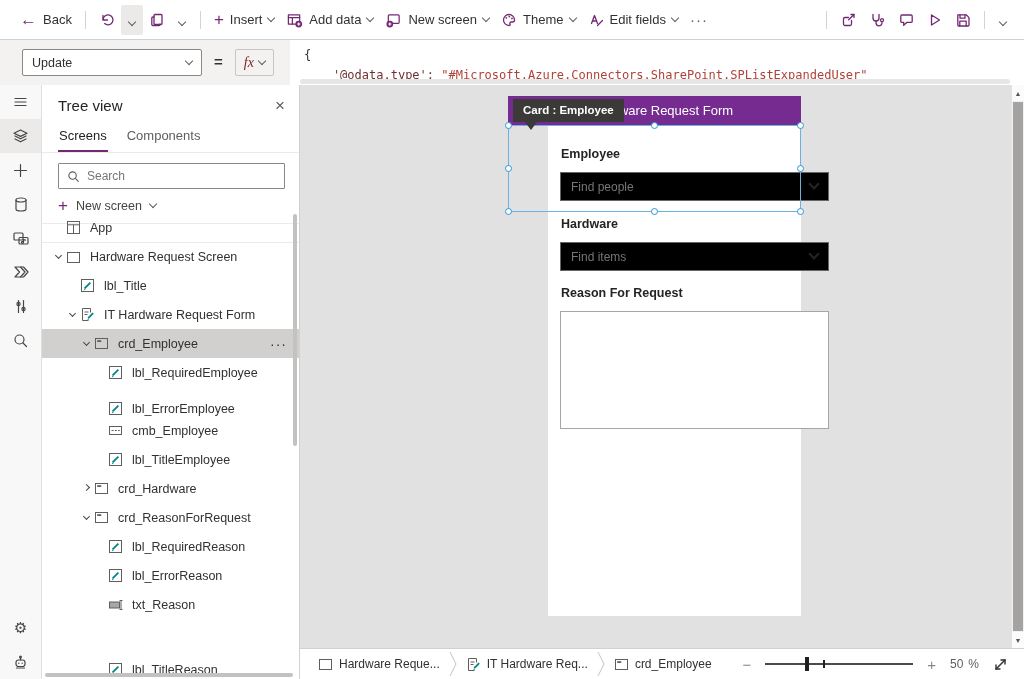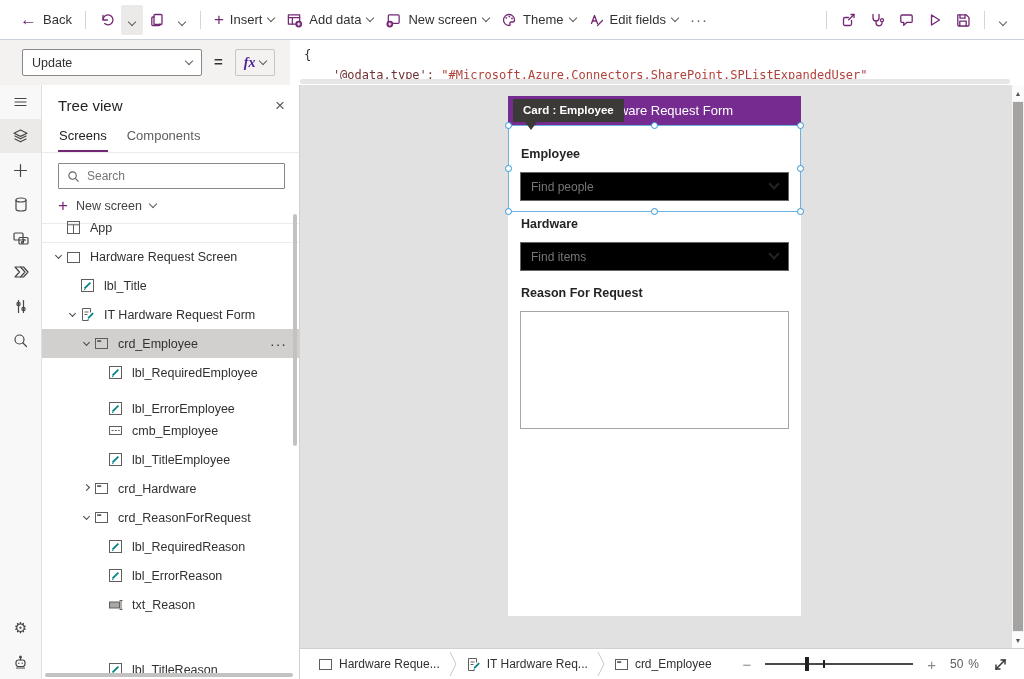--- a/index.html
+++ b/index.html
@@ -20,21 +20,21 @@
   .moreglyph { font-size:15px; color:#605e5c; letter-spacing:1px; }
   .tb-right { margin-left:auto; display:flex; align-items:center; }
   .icon-purple { stroke:#742774; fill:none; stroke-width:1.3; stroke-linecap:round; stroke-linejoin:round; }
 
   
   .formulabar { height:45px; background:#f3f2f1; display:flex; align-items:flex-start; padding:9px 0 0 22px; flex:none; position:relative; }
   .prop-select { width:180px; height:27px; background:#fff; border:1px solid #8a8886; border-radius:2px; display:flex; align-items:center; padding:0 9px; font-size:12.5px; color:#323130; cursor:pointer; }
   .prop-select .chv { margin-left:auto; }
   .equals { font-size:15px; color:#323130; margin:4px 12px 0 12px; font-weight:bold; }
   .fx-btn { height:27px; background:#f3f2f1; border:1px solid #c8c6c4; border-radius:2px; display:flex; align-items:center; gap:5px; padding:0 8px; cursor:pointer; }
-  .fx-label { font-style:italic; font-family:"Liberation Serif", serif; font-size:14px; font-weight:bold; color:#4c1d95; }
+  .fx-label { font-style:italic; font-family:"Liberation Serif", serif; font-size:14px; font-weight:normal; color:#7f1d1d; }
   .formula-area { position:absolute; left:290px; top:0; right:0; bottom:0; background:#fff; overflow:hidden; font-family:"DejaVu Sans Mono", monospace; font-size:12px; line-height:20px; padding:5px 0 0 14px; white-space:pre; cursor:text; }
   .fkey { color:#6e3232; }
   .fval { color:#b0413a; }
   .formula-hscroll { position:absolute; left:300px; right:14px; bottom:1px; height:5px; background:#e6e6e6; border-radius:3px; }
 
   
   .main { flex:1; display:flex; min-height:0; }
 
   
   .rail { width:42px; background:#f8f8f8; border-right:1px solid #e1dfdd; display:flex; flex-direction:column; align-items:stretch; flex:none; }
@@ -78,21 +78,21 @@
   
   .cv-scroll { position:absolute; right:0; top:0; bottom:0; width:12px; background:#f1f1f1; }
   .cv-arrow { height:16px; display:flex; align-items:center; justify-content:center; font-size:7px; color:#555; cursor:pointer; background:#fbfbfb; }
   .cv-thumb { position:absolute; left:1px; right:1px; top:17px; bottom:17px; background:#a5a3a1; }
   .cv-arrow.down { position:absolute; bottom:0; left:0; right:0; }
 
   
   .pa-form { position:absolute; left:208px; top:11px; width:293px; }
   .form-header { height:29px; position:relative; overflow:hidden; }
   .form-title { position:absolute; inset:0; display:flex; align-items:center; justify-content:center; color:#fff; font-size:13px; }
-  .form-body { background:#fff; height:491px; position:relative; }
+  .form-body { background:#fff; height:491px; position:relative;margin-left:40px; }
   .fld-label { position:absolute; left:13px; font-size:12.5px; font-weight:bold; color:#252423; }
   .fld-combo { position:absolute; left:12px; width:269px; height:29px; background:#000000; border:1px solid #666; display:flex; align-items:center; padding:0 10px; cursor:pointer; }
   .fld-combo .ph { font-size:12px; color:#767676; }
   .fld-combo .cchv { margin-left:auto; width:8px; height:8px; border-right:2px solid #252423; border-bottom:2px solid #252423; transform:rotate(45deg); margin-top:-5px; }
   .fld-textarea { position:absolute; left:12px; width:269px; height:118px; background:#fff; border:1px solid #a6a6a6; cursor:text; }
 
   
   .selection { position:absolute; left:208px; top:40px; width:293px; height:87px; border:1px solid #6ab2e2; pointer-events:none; }
   .hnd { position:absolute; width:7px; height:7px; background:#fff; border:1.4px solid #2f96dd; border-radius:50%; pointer-events:auto; cursor:pointer; }
 

